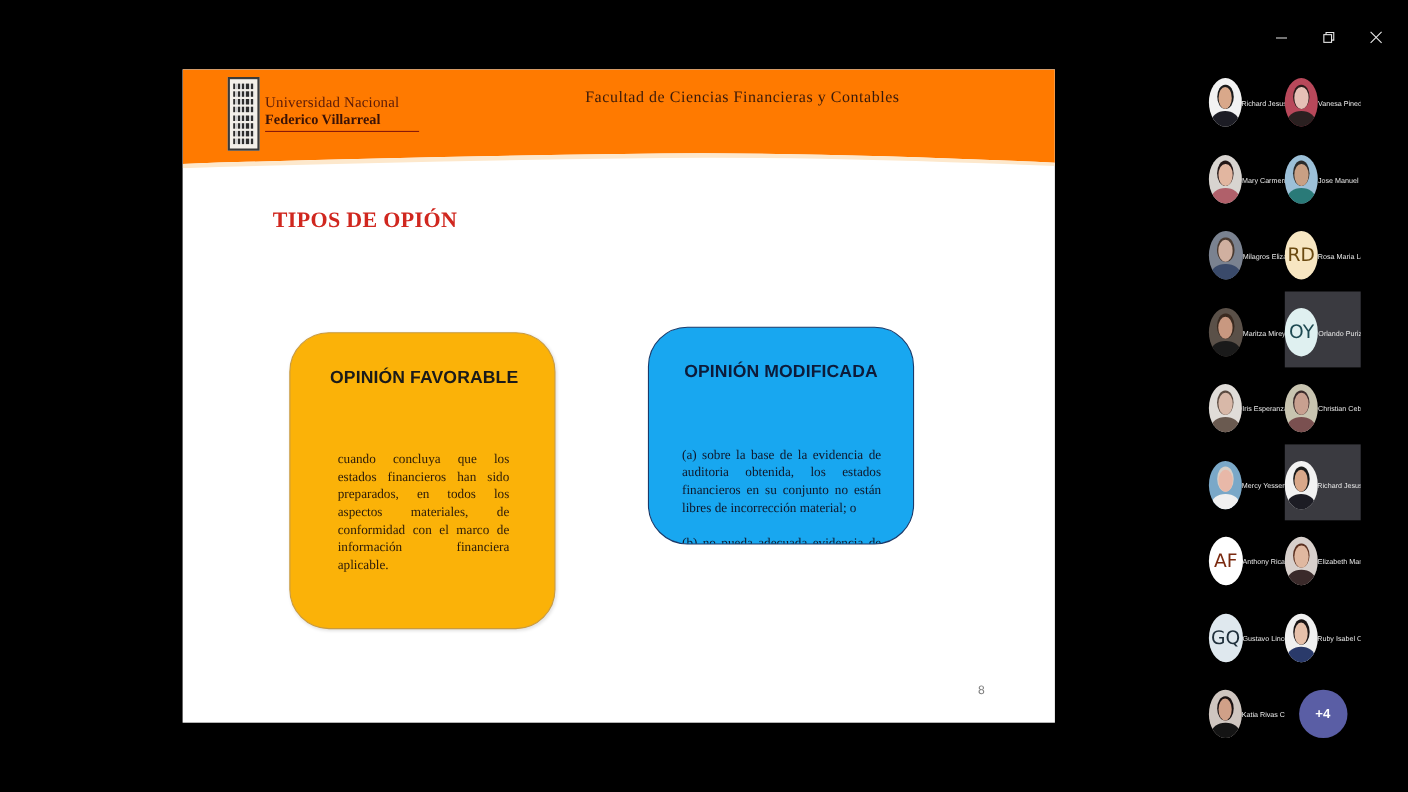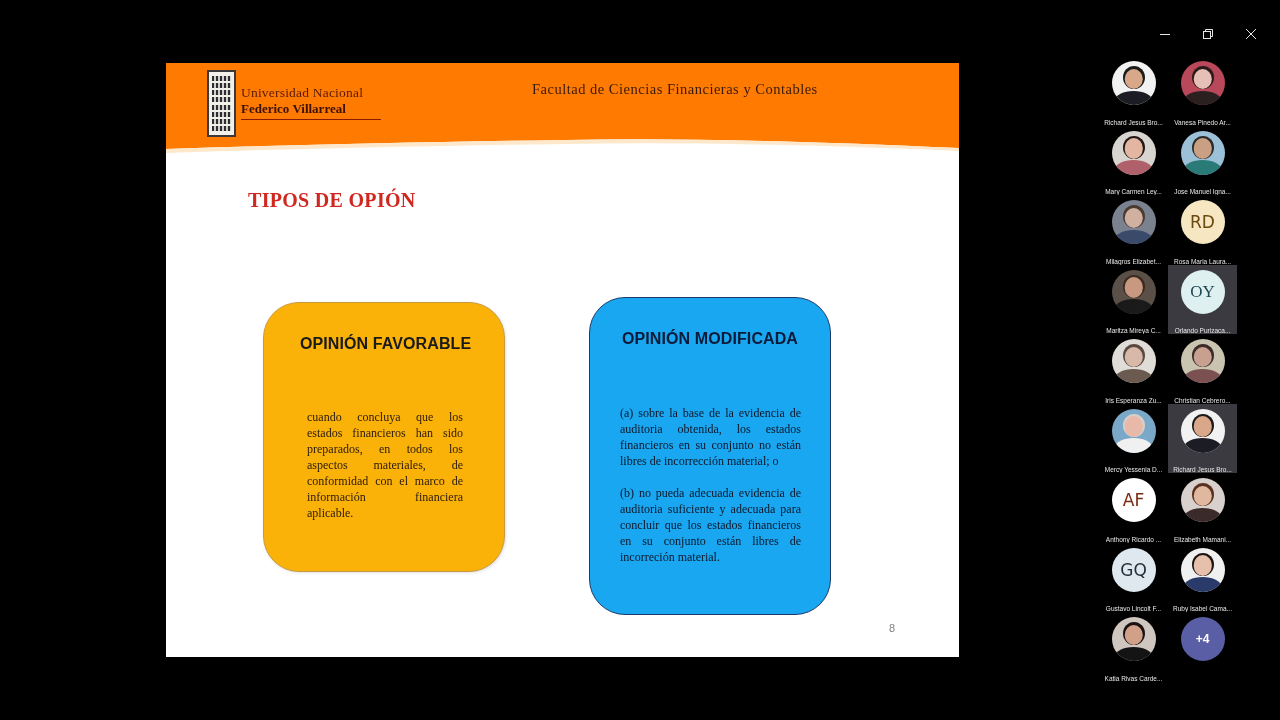--- a/index.html
+++ b/index.html
@@ -56,21 +56,21 @@
 
     .card {
       position: absolute; border-radius: 36px; overflow: hidden;
     }
     .card-favorable {
       left: 97px; top: 239px; width: 242px; height: 270px;
       background: #fbb208; border: 1px solid #c89a40;
       box-shadow: 1px 1px 3px rgba(0,0,0,0.12);
     }
     .card-modificada {
-      left: 423px; top: 234px; width: 242px; height: 318px;
+      left: 423px; top: 234px; width: 242px; height: 198px;
       background: #18a7f0; border: 1.5px solid #1b3a6a;
     }
     .card-heading {
       position: absolute; top: 32px; left: 0; width: 100%;
       font-family: "Liberation Sans", "DejaVu Sans", sans-serif;
       font-weight: bold; font-size: 16px; color: #1a1a1a; letter-spacing: 0.1px;
       text-align: center;
     }
     .card-favorable .card-heading { padding-left: 36px; text-align: left; }
     .card-modificada .card-heading { color: #0d1b3a; }
@@ -85,21 +85,21 @@
 
     .page-number {
       position: absolute; left: 723px; top: 559px; font-size: 11px; color: #808080;
     }
 
     
     .participants { position: absolute; left: 1099px; top: 56px; width: 142px; }
     .p-grid { display: grid; grid-template-columns: 69px 69px; column-gap: 0; row-gap: 0; }
     .p-tile {
       width: 69px; height: 69.5px; position: relative;
-      display: flex; flex-direction: column; align-items: center; justify-content: space-between;
+      display: flex; flex-direction: row; align-items: center; justify-content: center;
       padding-top: 5px; cursor: pointer;
     }
     .p-tile.active { background: #3a3a40; }
     .p-avatar {
       width: 44px; height: 44px; border-radius: 50%; overflow: hidden;
       display: flex; align-items: center; justify-content: center;
       font-size: 17px; font-family: "DejaVu Sans", sans-serif;
     }
     .p-name {
       margin-top: 3px; font-size: 6.5px; color: #e8e8e8; white-space: nowrap;
@@ -230,21 +230,21 @@
         </div>
         <div class="p-tile">
           <div class="p-avatar photo" style="background: rgb(90, 80, 72);">
             <div class="body" style="background: rgb(26, 26, 26);"></div>
             <div class="head" style="background: rgb(58, 42, 32); top: 12%; width: 50%; height: 52%;"></div>
             <div class="head" style="background: rgb(200, 152, 128);"></div>
           </div>
           <div class="p-name">Maritza Mireya C...</div>
         </div>
         <div class="p-tile active">
-          <div class="p-avatar" style="background: rgb(223, 240, 240); color: rgb(30, 74, 82); font-family: Liberation Serif, serif;">OY</div>
+          <div class="p-avatar" style="background: rgb(223, 240, 240); color: rgb(30, 74, 82);">OY</div>
           <div class="p-name">Orlando Purizaca...</div>
         </div>
         <div class="p-tile">
           <div class="p-avatar photo" style="background: rgb(224, 220, 216);">
             <div class="body" style="background: rgb(106, 90, 80);"></div>
             <div class="head" style="background: rgb(90, 74, 64); top: 12%; width: 50%; height: 52%;"></div>
             <div class="head" style="background: rgb(216, 184, 168);"></div>
           </div>
           <div class="p-name">Iris Esperanza Zu...</div>
         </div>

